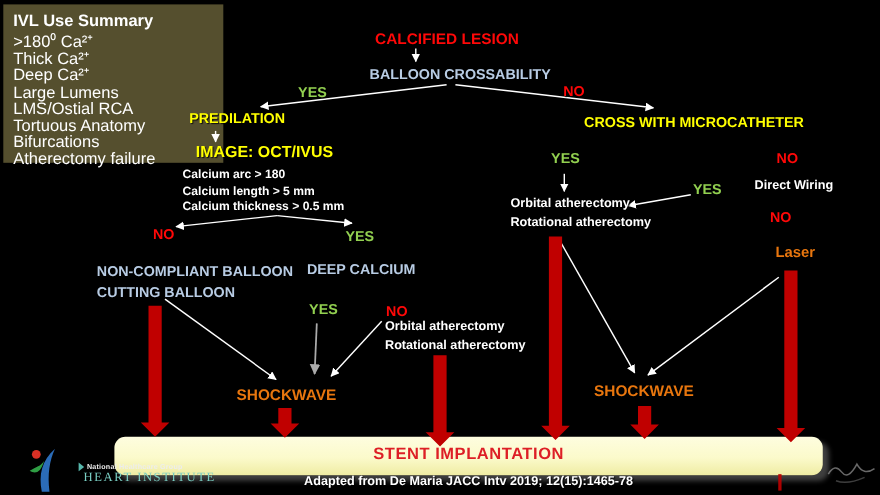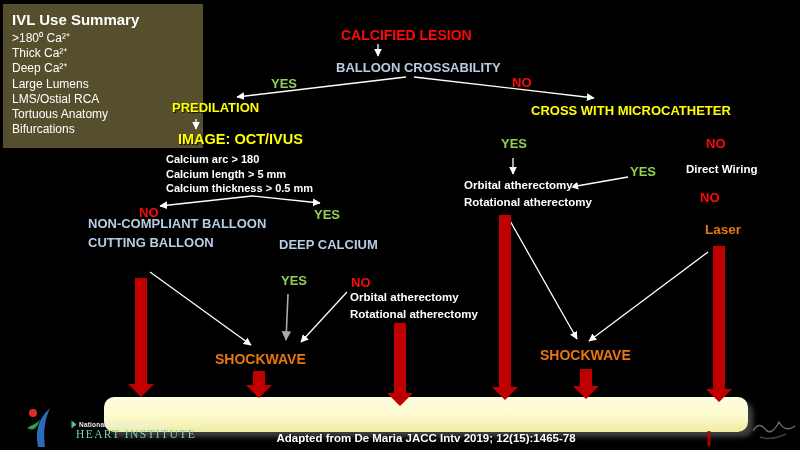--- a/index.html
+++ b/index.html
@@ -16,21 +16,21 @@
   .blue   { color:#B8CCE4; }
   .yellow { color:#FFFF00;margin-left:12px; }
   .orange { color:#E8760E; }
   .white  { color:#FFFFFF; }
 
   .summary-box {
     position:absolute; left:3px; top:4px; width:200px; height:144px;
     background:#554F2E; color:#FFFFFF; padding:5px 0 0 9px; box-sizing:border-box;
   }
   .summary-title { font-weight:bold; font-size:15px; margin:2px 0 3px 0; }
-  .summary-item  { font-size:12px; line-height:15.2px; }
+  .summary-item  { font-size:15px; line-height:15.2px; }
 
   .graphics { position:absolute; left:0; top:0; z-index:3; pointer-events:none; }
 
   .banner {
     position:absolute; left:104px; top:397px; width:644px; height:35px;
     background:linear-gradient(180deg,#FEFDDF 0%, #FBFACB 55%, #EFECA3 100%);
     border-radius:10px; z-index:2;
     box-shadow:5px 5px 5px rgba(140,140,140,0.45);
   }
   .banner-label {
@@ -110,40 +110,41 @@
 
   <div class="summary-box">
     <div class="summary-title">IVL Use Summary</div>
     <div class="summary-item">&gt;180⁰ Ca²⁺</div>
     <div class="summary-item">Thick Ca²⁺</div>
     <div class="summary-item">Deep Ca²⁺</div>
     <div class="summary-item">Large Lumens</div>
     <div class="summary-item">LMS/Ostial RCA</div>
     <div class="summary-item">Tortuous Anatomy</div>
     <div class="summary-item">Bifurcations</div>
+    <div class="summary-item">Atherectomy failure</div>
   </div>
 
   <div class="lbl red z5" style="left:341px; top:28px;  font-size:14px;">CALCIFIED LESION</div>
   <div class="lbl blue z5" style="left:336px; top:61px;  font-size:13px;">BALLOON CROSSABILITY</div>
   <div class="lbl green z5" style="left:271px; top:77px;  font-size:13px;">YES</div>
   <div class="lbl red z5" style="left:512px; top:76px;  font-size:13px;">NO</div>
   <div class="lbl yellow z5" style="left:160px; top:101px; font-size:13px;">PREDILATION</div>
   <div class="lbl yellow z5" style="left:519px; top:104px; font-size:13px;">CROSS WITH MICROCATHETER</div>
   <div class="lbl yellow z5" style="left:166px; top:132px; font-size:14.5px;">IMAGE: OCT/IVUS</div>
 
   <div class="lbl white z5" style="left:166px; top:152px; font-size:11px; line-height:14.6px;">
     <div>Calcium arc &gt; 180</div>
     <div>Calcium length &gt; 5 mm</div>
     <div>Calcium thickness &gt; 0.5 mm</div>
   </div>
 
   <div class="lbl red z5" style="left:139px; top:206px; font-size:13px;">NO</div>
   <div class="lbl green z5" style="left:314px; top:208px; font-size:13px;">YES</div>
 
-  <div class="lbl blue z5" style="left:88px; top:215px; font-size:13px; line-height:18.5px;">
+  <div class="lbl blue z5" style="left:88px; top:238px; font-size:13px; line-height:18.5px;">
     <div>NON-COMPLIANT BALLOON</div>
     <div>CUTTING BALLOON</div>
   </div>
 
   <div class="lbl blue z5" style="left:279px; top:238px; font-size:13px;">DEEP CALCIUM</div>
   <div class="lbl green z5" style="left:281px; top:274px; font-size:13px;">YES</div>
   <div class="lbl red z5" style="left:351px; top:276px; font-size:13px;">NO</div>
 
   <div class="lbl white z5" style="left:350px; top:289px; font-size:11.5px; line-height:16.5px;">
     <div>Orbital atherectomy</div>
@@ -160,20 +161,21 @@
   </div>
 
   <div class="lbl green z5" style="left:630px; top:165px; font-size:13px;">YES</div>
   <div class="lbl red z5" style="left:706px; top:137px; font-size:13px;">NO</div>
   <div class="lbl white z5" style="left:686px; top:163px; font-size:11.5px;">Direct Wiring</div>
   <div class="lbl red z5" style="left:700px; top:191px; font-size:13px;">NO</div>
   <div class="lbl orange z5" style="left:705px; top:223px; font-size:13.5px;">Laser</div>
 
   <div class="lbl orange z5" style="left:540px; top:348px; font-size:14px;">SHOCKWAVE</div>
 
+  <div class="banner-label">STENT IMPLANTATION</div>
   <div class="citation">Adapted from De Maria JACC Intv 2019; 12(15):1465-78</div>
 
   <div class="logo">
     <svg width="34" height="44" viewBox="0 0 34 44" style="position:absolute;left:0;top:0;">
       <path d="M14,42 C11,26 14,14 26,3 C21,14 19,26 21,42 Z" fill="#2B6CB8"></path>
       <path d="M3,23 C9,19 13,19 16,14 C13,25 8,26 3,23 Z" fill="#2F9E44"></path>
       <circle cx="9" cy="8" r="4" fill="#D93025"></circle>
     </svg>
     <span class="logo-tri"></span>
     <div class="logo-group">National Healthcare Group</div>

